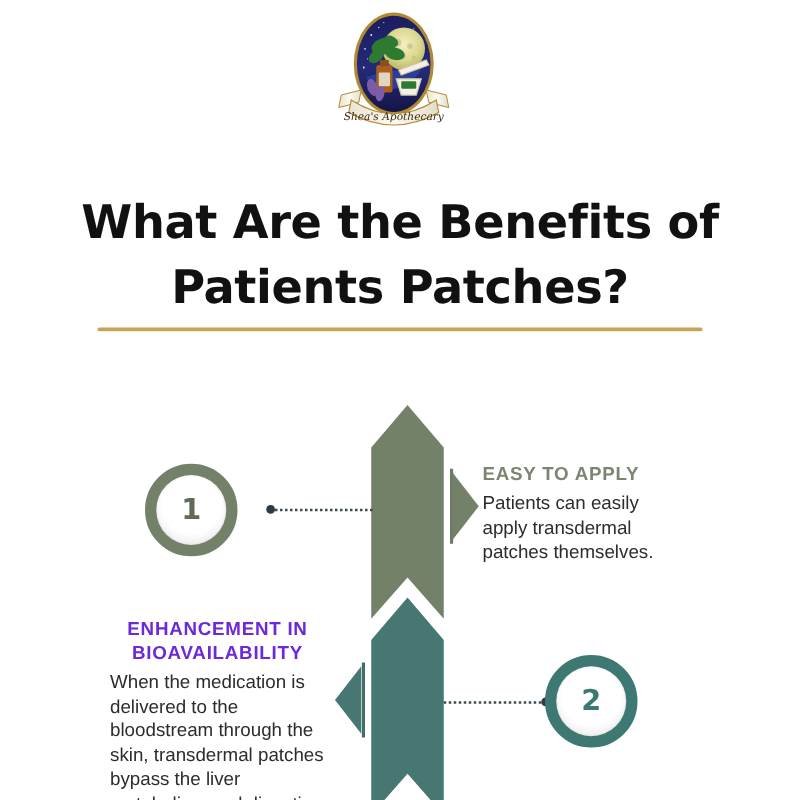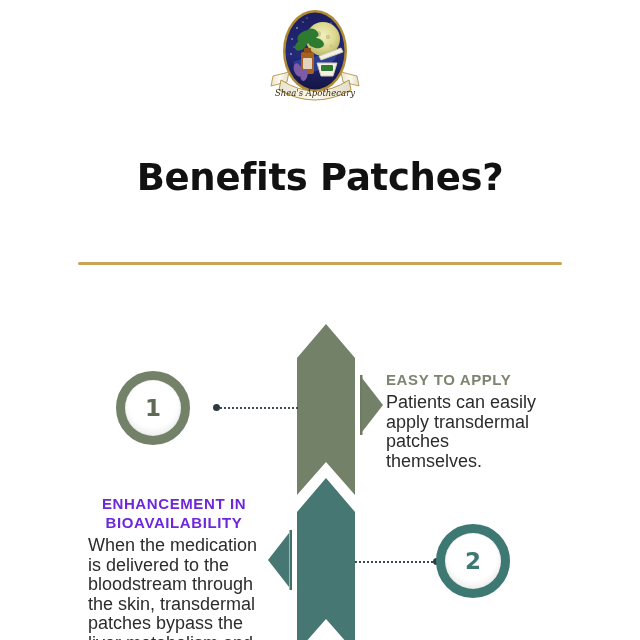--- a/index.html
+++ b/index.html
@@ -118,21 +118,21 @@
   
   .block-heading {
     font-family: "Liberation Sans", sans-serif;
     font-weight: bold;
     font-size: 15px;
     letter-spacing: 0.6px;
     line-height: 19px;
   }
   .block-body {
     font-family: "Liberation Sans", sans-serif;
-    font-size: 18px;
+    font-size: 15px;
     line-height: 19.5px;
     color: #2c2c2c;
   }
 
   .block-1 {
     position: absolute;
     left: 386px;
     top: 370px;
     width: 160px;
     text-align: left;
@@ -247,21 +247,22 @@
 
       <path d="M12 70 L28 66 L26 76 L10 80 Z" fill="url(#ribG)" stroke="#b08a32" stroke-width="0.8"></path>
       <path d="M96 70 L80 66 L82 76 L98 80 Z" fill="url(#ribG)" stroke="#b08a32" stroke-width="0.8"></path>
       <path d="M20 74 Q54 96 88 74 L90 84 Q54 104 18 84 Z" fill="url(#ribG)" stroke="#b08a32" stroke-width="0.9"></path>
       <text x="54" y="90" text-anchor="middle" font-family="DejaVu Serif, serif" font-size="8.5" font-style="italic" fill="#3a2a10">Shea's Apothecary</text>
     </svg>
   </div>
   <span class="logo-caption-hidden">Shea's Apothecary</span>
 
   <div class="title">
-    <span class="title-line">Benefits Patches?</span>
+    <span class="title-line">What Are the Benefits of</span>
+    <span class="title-line">Patients Patches?</span>
   </div>
 
   <div class="divider"></div>
 
   <svg class="arrows" viewBox="0 0 640 640" xmlns="http://www.w3.org/2000/svg">
 
     <path d="M297 358 L326 324 L355 358 L355 495 L326 462 L297 495 Z" fill="#748169"></path>
 
     <rect x="360" y="375" width="2.5" height="60" fill="#6e7b64"></rect>
     <path d="M362 378 L383 405 L362 432 Z" fill="#748169"></path>

